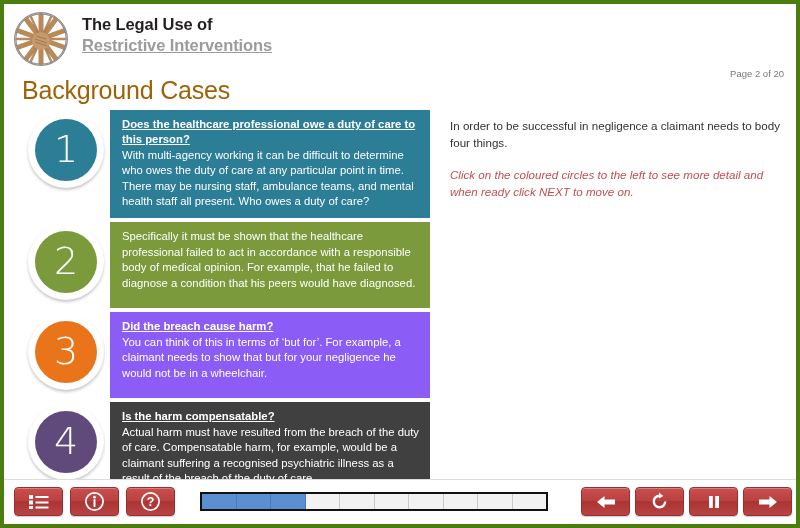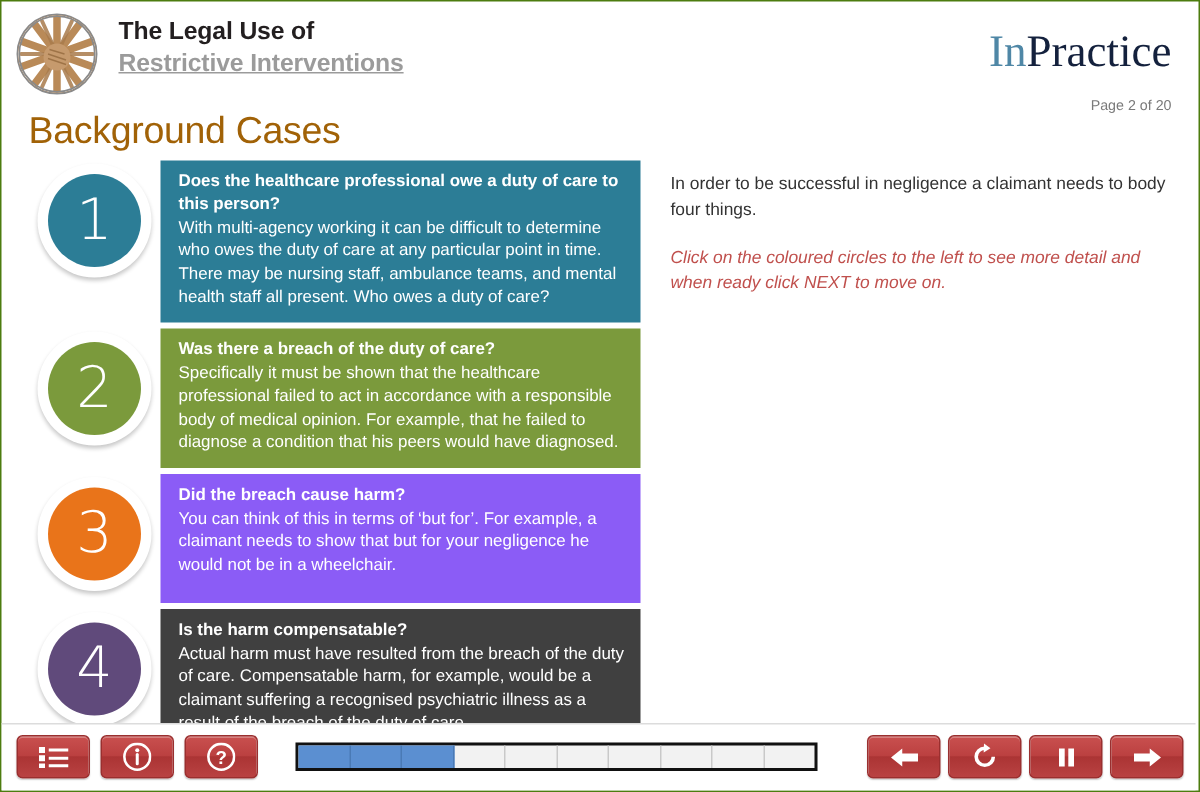--- a/index.html
+++ b/index.html
@@ -9,21 +9,21 @@
   }
   body {
     font-family: "Liberation Sans", sans-serif;
   }
   .page {
     position: relative;
     width: 800px;
     height: 528px;
     box-sizing: border-box;
     background: #ffffff;
-    border: 1px solid #4d7c0f;
+    border: 4px solid #4d7c0f;
     overflow: hidden;
   }
 
   
   .header {
     position: absolute;
     left: 0; top: 0;
     width: 796px;
     height: 62px;
   }
@@ -101,20 +101,21 @@
     padding: 7px 10px 9px 12px;
     color: #ffffff;
     font-size: 11.3px;
     line-height: 15.4px;
     box-sizing: border-box;
     min-height: 86px;
   }
   .card-body .q {
     font-weight: bold;
     display: block;
+    text-decoration: underline;
   }
   .circle-wrap {
     position: absolute;
     left: 24px;
     top: 2px;
     width: 76px; height: 76px;
   }
   .circle-outer {
     position: absolute;
     inset: 0;
@@ -243,23 +244,20 @@
         </g>
         <circle cx="26" cy="26" r="25.2" fill="none" stroke="#8a8a8a" stroke-width="1.2"></circle>
       </svg>
     </div>
 
     <div class="title-block">
       <div class="title-line1">The Legal Use of</div>
       <div class="title-line2">Restrictive Interventions</div>
     </div>
 
-    <div class="brand">
-      <span class="in">In</span><span class="practice">Practice</span>
-    </div>
 
     <div class="pagecount">Page 2 of 20</div>
   </div>
 
   <div class="page-title">Background Cases</div>
 
   <div class="cards">
 
     <div class="card-row">
       <div class="card-body" style="background:#2c7d96">
@@ -267,21 +265,20 @@
         <span>With multi-agency working it can be difficult to determine who owes the duty of care at any particular point in time. There may be nursing staff, ambulance teams, and mental health staff all present. Who owes a duty of care?</span>
       </div>
       <div class="circle-wrap">
         <div class="circle-outer"></div>
         <div class="circle-inner" style="background:#2c7d96">1</div>
       </div>
     </div>
 
     <div class="card-row">
       <div class="card-body" style="background:#7b9a3c">
-        <span class="q">Was there a breach of the duty of care?</span>
         <span>Specifically it must be shown that the healthcare professional failed to act in accordance with a responsible body of medical opinion. For example, that he failed to diagnose a condition that his peers would have diagnosed.</span>
       </div>
       <div class="circle-wrap">
         <div class="circle-outer"></div>
         <div class="circle-inner" style="background:#7b9a3c">2</div>
       </div>
     </div>
 
     <div class="card-row">
       <div class="card-body" style="background:#8b5cf6">

